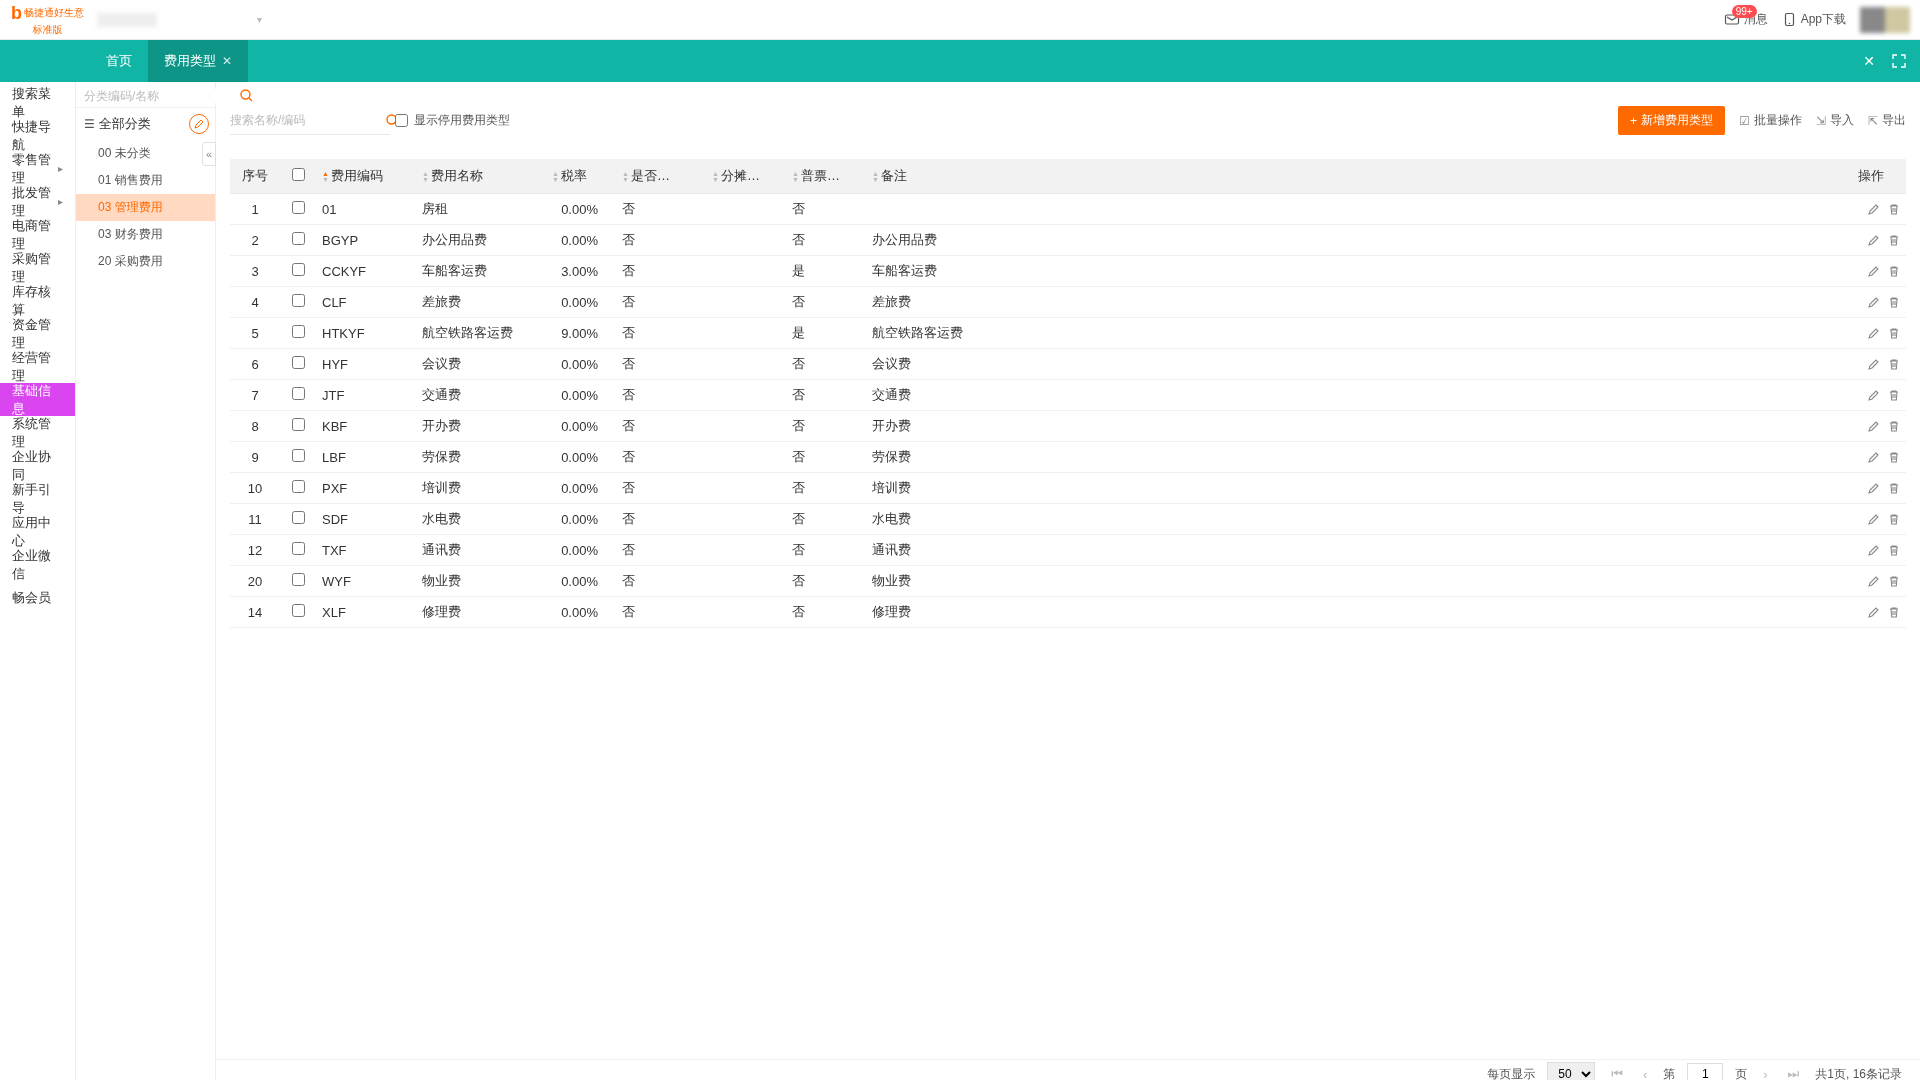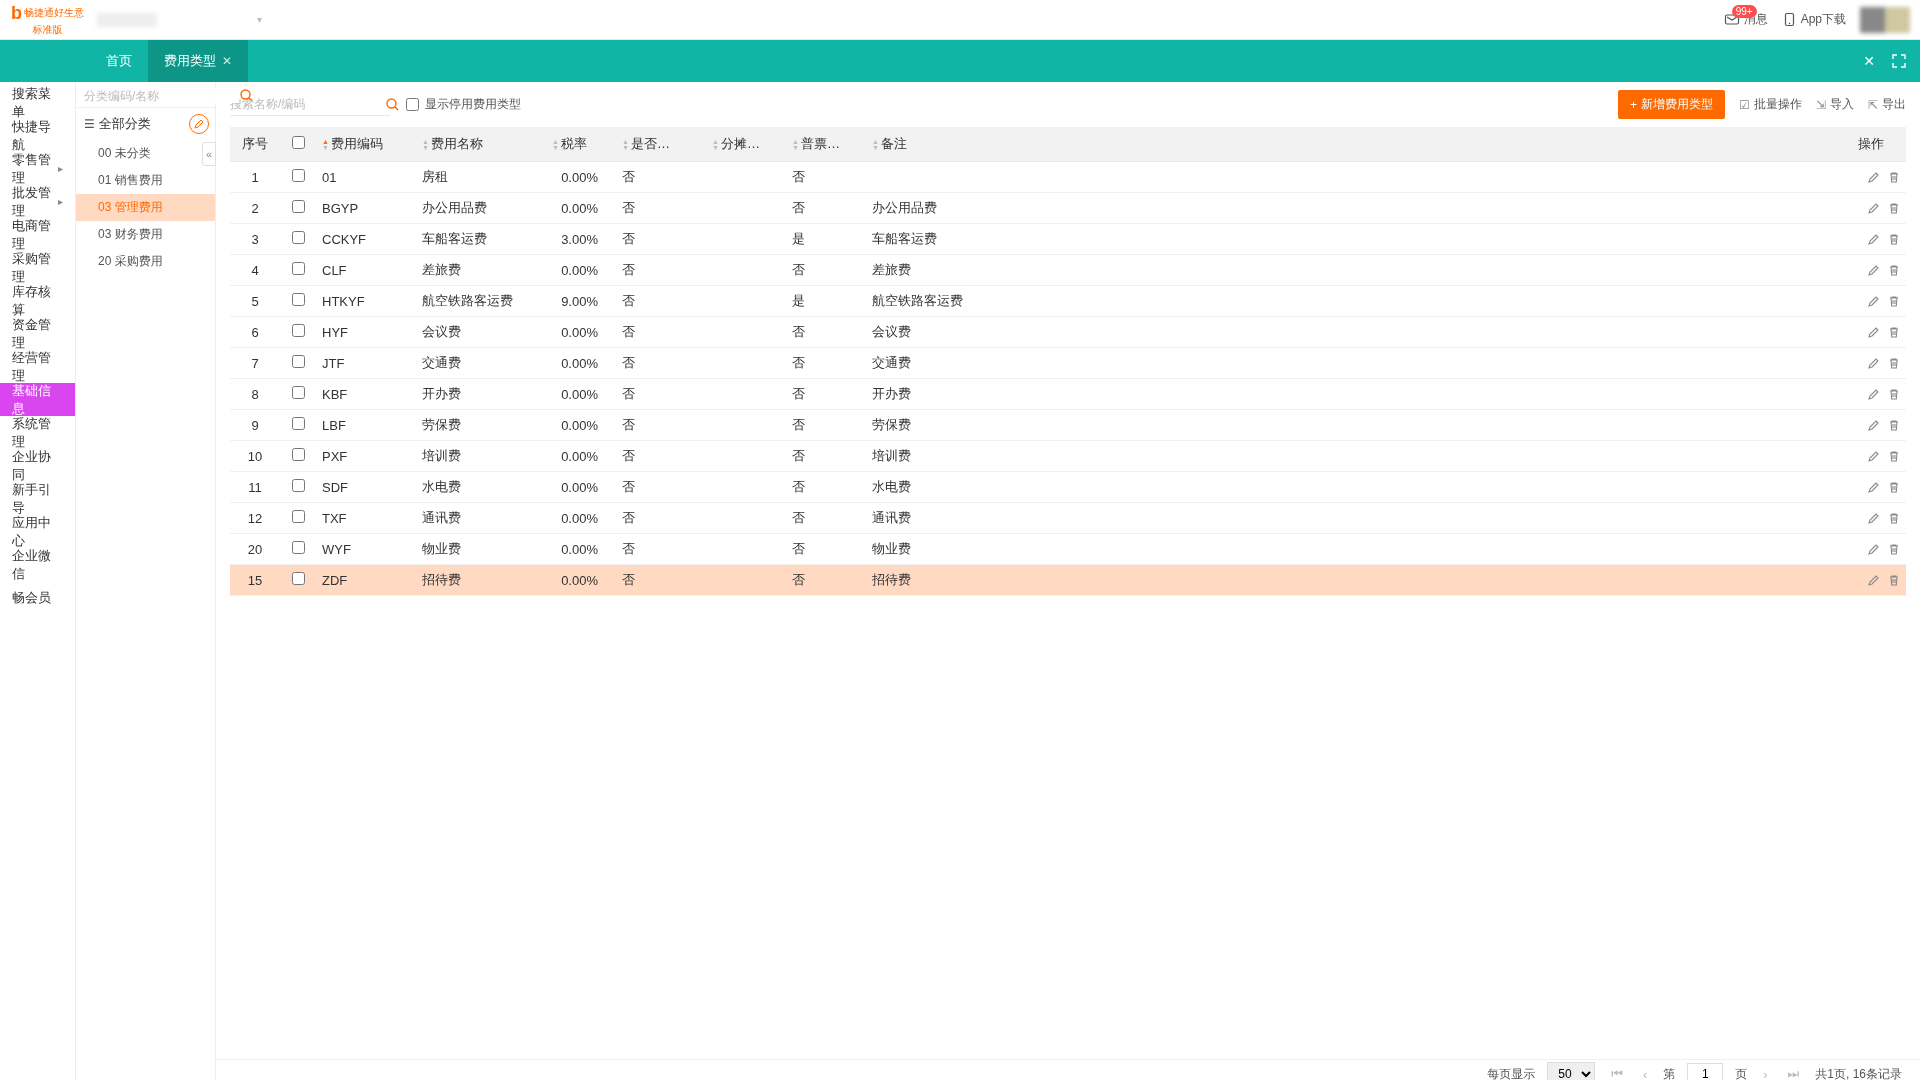--- a/index.html
+++ b/index.html
@@ -43,21 +43,21 @@
     .cat-head { display:flex; align-items:center; padding:6px 6px 6px 8px; font-size:13px; border-top:1px solid #f0f0f0; }
     .cat-head .menu-i { margin-right:4px; font-size:12px; color:#555; }
     .cat-head .edit-i { margin-left:auto; width:20px; height:20px; border:1px solid #ff6a00; border-radius:50%; display:flex; align-items:center; justify-content:center; color:#ff6a00; font-size:11px; cursor:pointer; }
     .cat-list { }
     .cat-item { padding:5px 8px 5px 22px; font-size:12px; color:#555; cursor:pointer; }
     .cat-item.active { background:#ffd9c2; color:#ff6a00; }
     .collapse-handle { position:absolute; top:60px; right:-1px; width:14px; height:24px; border:1px solid #e0e0e0; border-radius:3px 0 0 3px; background:#fff; display:flex; align-items:center; justify-content:center; font-size:11px; color:#888; cursor:pointer; }
     
     
     .content { flex:1; display:flex; flex-direction:column; min-width:0; }
-    .toolbar { display:flex; align-items:center; padding:8px 14px; gap:16px; }
+    .toolbar { display:flex; padding:24px 14px; gap:5px; }
     .search-box { display:flex; align-items:center; width:160px; border-bottom:1px solid #e8e8e8; }
     .search-box input { flex:1; border:none; outline:none; font-size:12px; padding:4px 0; }
     .search-box input::placeholder { color:#bbb; }
     .search-box .search-i { color:#ff6a00; font-size:14px; }
     .checkbox-label { display:flex; align-items:center; gap:6px; font-size:12px; color:#555; cursor:pointer; }
     .checkbox-label input { width:13px; height:13px; }
     .toolbar-right { margin-left:auto; display:flex; align-items:center; gap:14px; }
     .btn-primary { background:#ff6a00; color:#fff; border:none; padding:6px 12px; font-size:12px; border-radius:2px; cursor:pointer; display:flex; align-items:center; gap:4px; }
     .link-btn { font-size:12px; color:#555; cursor:pointer; display:flex; align-items:center; gap:4px; }
     .link-btn .ic { color:#888; font-size:12px; }
@@ -637,30 +637,30 @@
                     </svg>
                   </span>
                   <span>
                     <svg width="12" height="13" viewBox="0 0 12 13">
                       <path d="M2 3h8M4 3V2h4v1M3 3l.7 8h4.6L9 3M5 5v4M7 5v4" fill="none" stroke="#888" stroke-width="1.1"></path>
                     </svg>
                   </span>
                 </div>
               </td>
             </tr>
-            <tr class="highlight">
-              <td class="col-seq">15</td>
-              <td class="col-chk"><input type="checkbox" style=""></td>
-              <td>ZDF</td>
-              <td>招待费</td>
-              <td class="col-rate">0.00%</td>
-              <td>否</td>
-              <td></td>
-              <td>否</td>
-              <td>招待费</td>
+            <tr>
+              <td class="col-seq">14</td>
+              <td class="col-chk"><input type="checkbox" style=""></td>
+              <td>XLF</td>
+              <td>修理费</td>
+              <td class="col-rate">0.00%</td>
+              <td>否</td>
+              <td></td>
+              <td>否</td>
+              <td>修理费</td>
               <td class="col-ops">
                 <div class="row-ops">
                   <span>
                     <svg width="13" height="13" viewBox="0 0 13 13">
                       <path d="M2 11l1-3 6-6 2 2-6 6-3 1z" fill="none" stroke="#888" stroke-width="1.1"></path>
                     </svg>
                   </span>
                   <span>
                     <svg width="12" height="13" viewBox="0 0 12 13">
                       <path d="M2 3h8M4 3V2h4v1M3 3l.7 8h4.6L9 3M5 5v4M7 5v4" fill="none" stroke="#888" stroke-width="1.1"></path>

